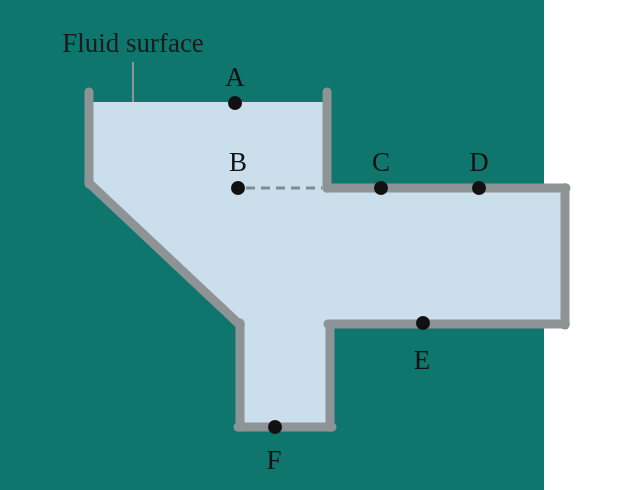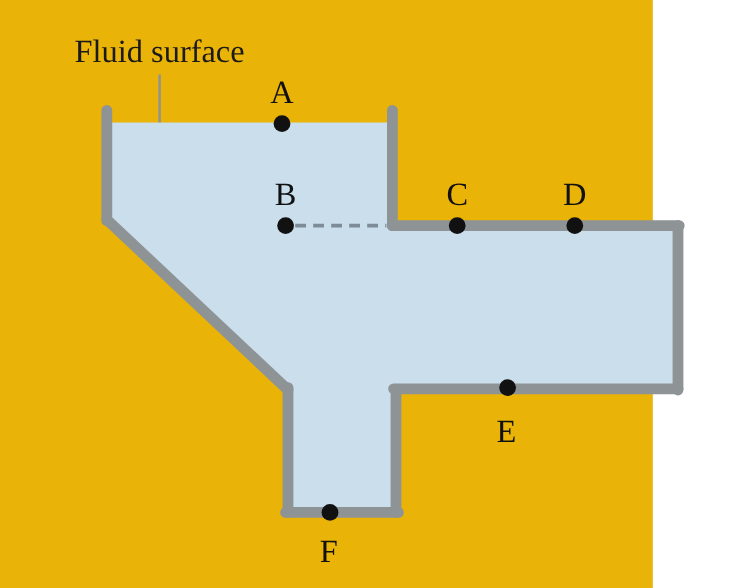--- a/index.html
+++ b/index.html
@@ -10,21 +10,21 @@
   body {
     width: 626px;
     height: 490px;
     font-family: "Liberation Serif", "DejaVu Serif", serif;
     overflow: hidden;
   }
   #figure {
     position: relative;
     width: 544px;
     height: 490px;
-    background: #eab308;
+    background: #0f766e;
   }
   #vessel-svg {
     position: absolute;
     left: 0;
     top: 0;
     width: 626px;
     height: 490px;
     display: block;
   }
   .point-label {

